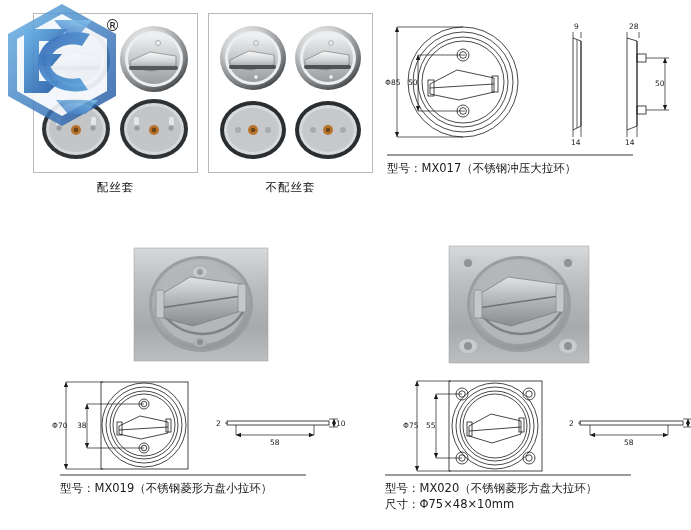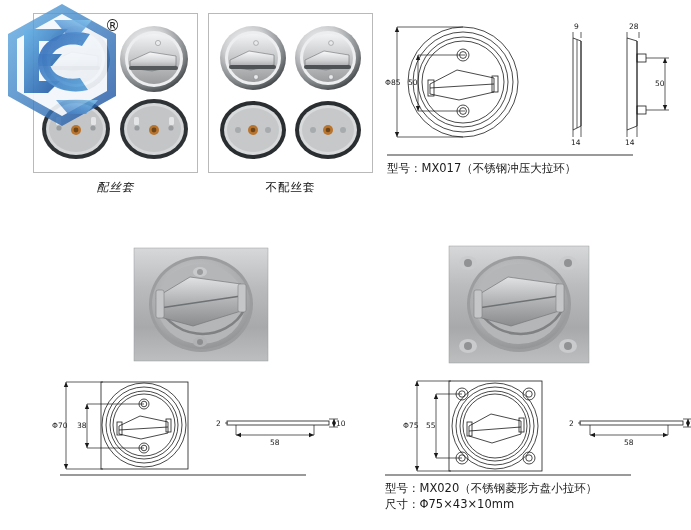--- a/index.html
+++ b/index.html
@@ -110,21 +110,21 @@
       <circle cx="0" cy="1" r="5" fill="#b9742e"></circle>
       <circle cx="0" cy="1" r="2.4" fill="#6d4518"></circle>
       <circle cx="-17" cy="-1" r="2.6" fill="#9a9da0"></circle>
       <circle cx="17" cy="-1" r="2.6" fill="#9a9da0"></circle>
       <rect x="-20" y="-12" width="5" height="8" rx="1.5" fill="#e3e5e6"></rect>
       <rect x="15" y="-12" width="5" height="8" rx="1.5" fill="#e3e5e6"></rect>
     </g>
   </svg>
 </div>
 <div class="abs" style="left:105px;top:17px;font-size:15px;color:#222;z-index:45;">®</div>
-<div class="abs caption" style="left:33px;top:180px;width:165px;font-style:italic;">配丝套</div>
+<div class="abs caption" style="left:33px;top:180px;width:165px;">配丝套</div>
 
 <div class="abs photo-frame" style="left:208px;top:13px;width:165px;height:160px;">
   <svg viewBox="0 0 165 160" style="width:165px;height:160px;">
 
     <g transform="translate(44,44)">
       <ellipse rx="33" ry="32" fill="url(#steel1)"></ellipse>
       <ellipse rx="28" ry="27" fill="#eceeef"></ellipse>
       <ellipse rx="25" ry="24" fill="url(#plate1)"></ellipse>
       <path d="M-23 2 L-4 -7 L21 -3 L21 7 L-2 12 L-23 9 Z" fill="url(#knob1)" stroke="#6d7073" stroke-width=".6"></path>
       <rect x="-24" y="7" width="47" height="4" rx="2" fill="#4f5255"></rect>
@@ -343,20 +343,21 @@
       <path d="M118 41 l-2 4 h4 Z" fill="#1a1a1a"></path>
       <path d="M118 49 l-2 -4 h4 Z" fill="#1a1a1a"></path>
       <line x1="113" y1="41" x2="122" y2="41" class="dim"></line>
       <line x1="113" y1="49" x2="122" y2="49" class="dim"></line>
       <text class="dimtxt" x="120" y="48">10</text>
     </g>
   </svg>
 </div>
 <div class="abs rule" style="left:60px;top:474px;width:246px;"></div>
 <div class="abs spec" style="left:60px;top:480px;">
+  <div><span>型号：</span><span>MX019（不锈钢菱形方盘小拉环）</span></div>
 </div>
 
 <div class="abs" style="left:383px;top:378px;width:290px;height:95px;margin-left:20px;">
   <svg viewBox="0 0 290 95" style="width:290px;height:95px;">
     <rect x="46" y="3" width="93" height="90" class="ln thin" fill="#fff"></rect>
     <g transform="translate(92,48)">
       <circle r="43" class="ln thin"></circle>
       <circle r="39" class="ln thin"></circle>
       <circle r="35" class="ln thin"></circle>
       <circle r="32" class="ln thin"></circle>
@@ -404,15 +405,15 @@
       <path d="M119 41 l-2 4 h4 Z" fill="#1a1a1a"></path>
       <path d="M119 49 l-2 -4 h4 Z" fill="#1a1a1a"></path>
       <line x1="114" y1="41" x2="123" y2="41" class="dim"></line>
       <line x1="114" y1="49" x2="123" y2="49" class="dim"></line>
       <text class="dimtxt" x="121" y="48">10</text>
     </g>
   </svg>
 </div>
 <div class="abs rule" style="left:385px;top:474px;width:246px;"></div>
 <div class="abs spec" style="left:385px;top:480px;">
-  <div><span>型号：</span><span>MX020（不锈钢菱形方盘小拉环）</span></div>
-  <div><span>尺寸：</span><span>Φ75×43×10mm</span></div>
+  <div><span>型号：</span><span>MX020（不锈钢菱形方盘大拉环）</span></div>
+  <div><span>尺寸：</span><span>Φ75×48×10mm</span></div>
 </div>
 
 </body></html>

